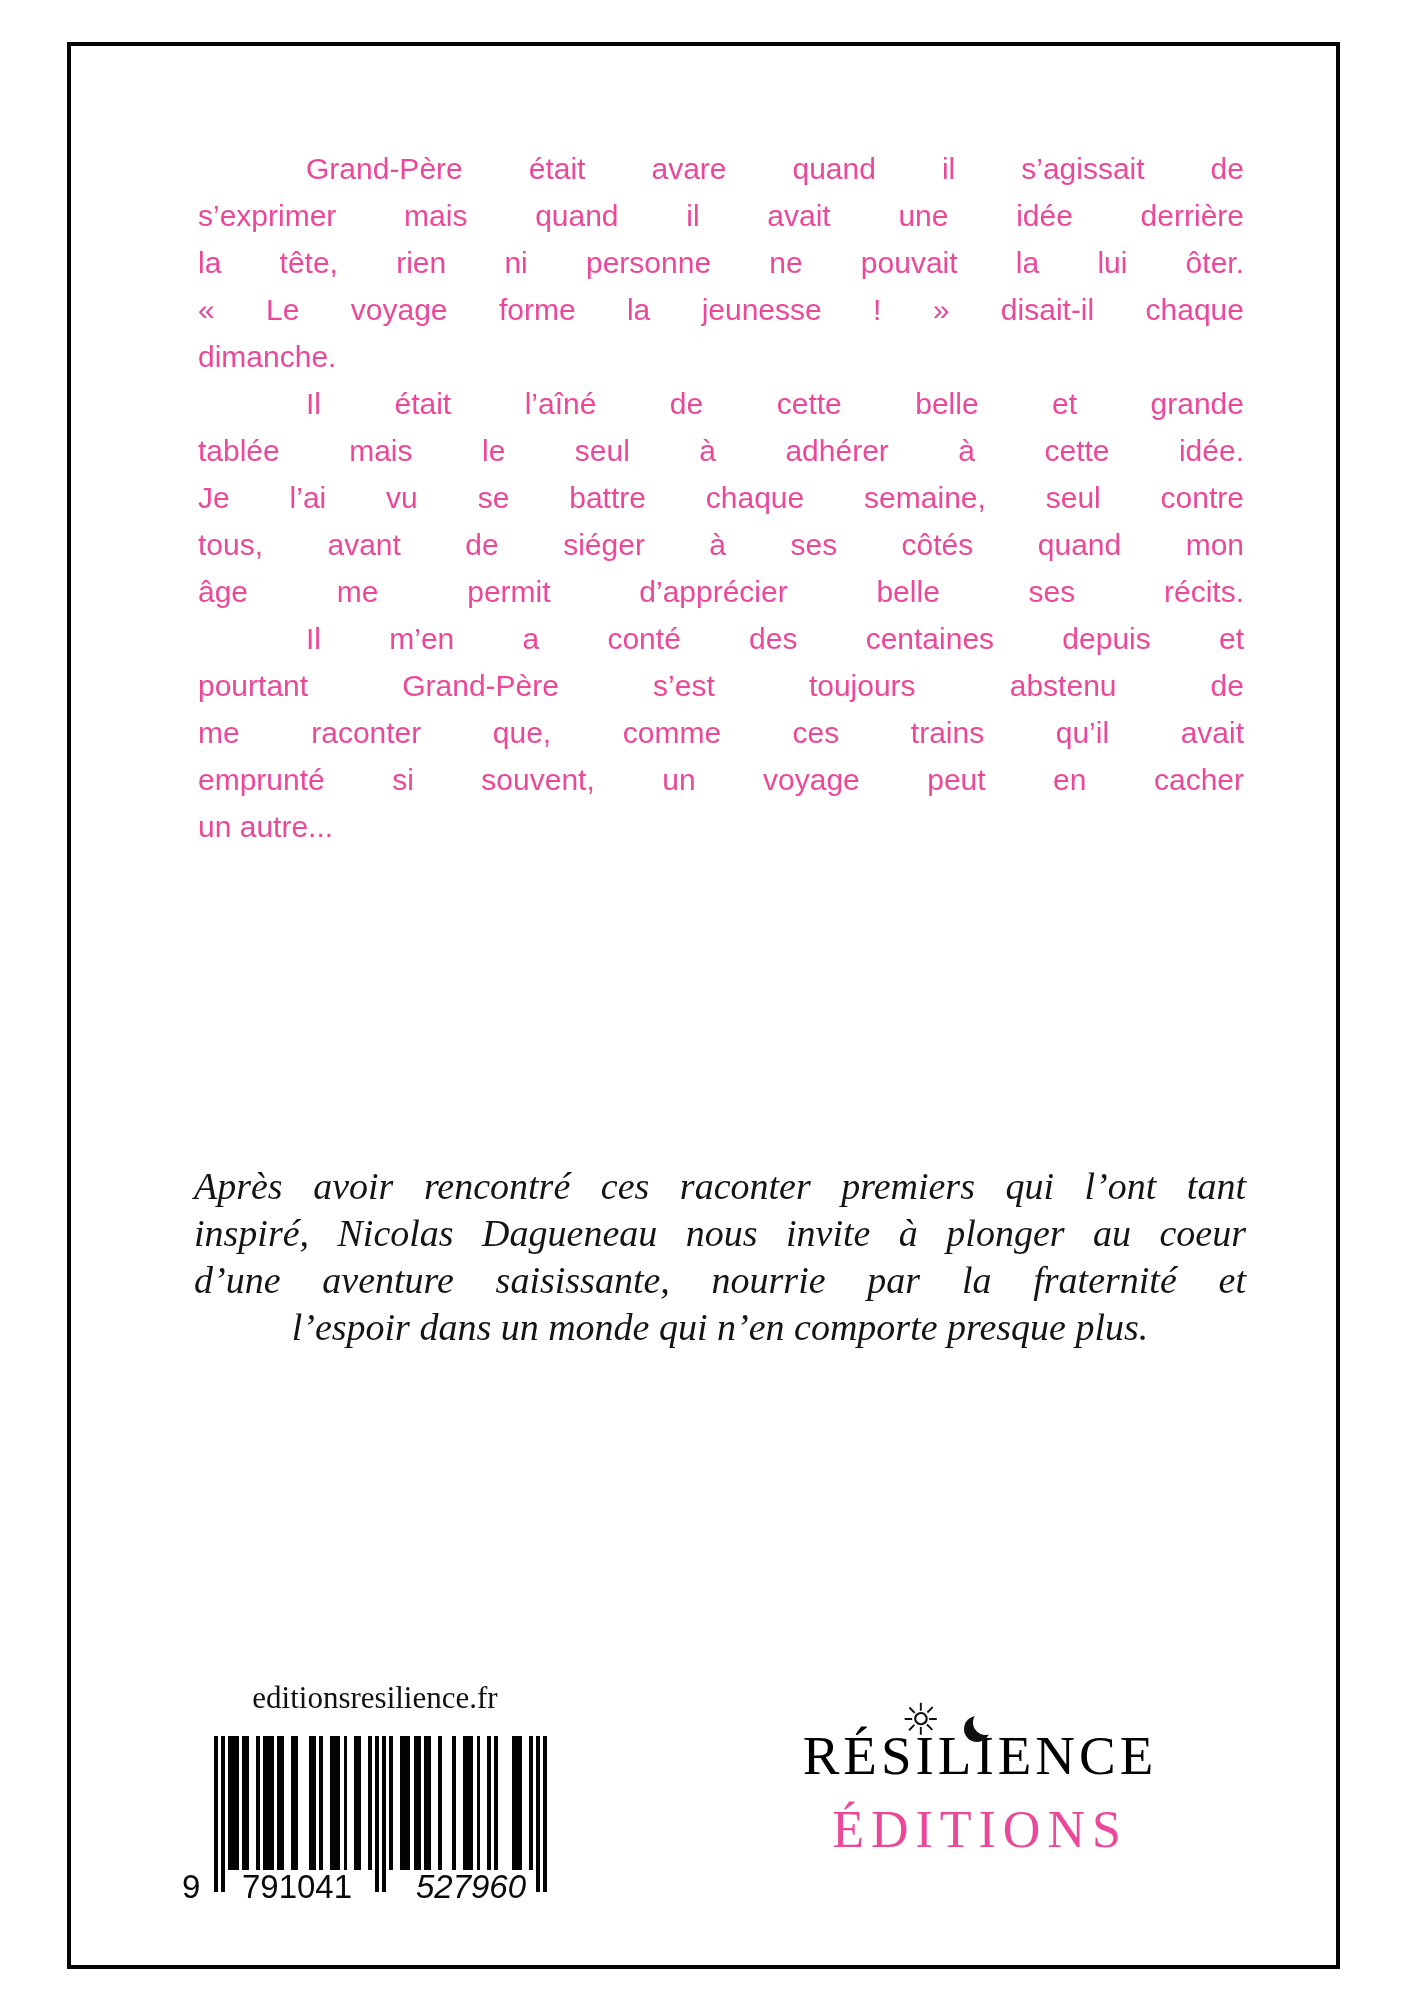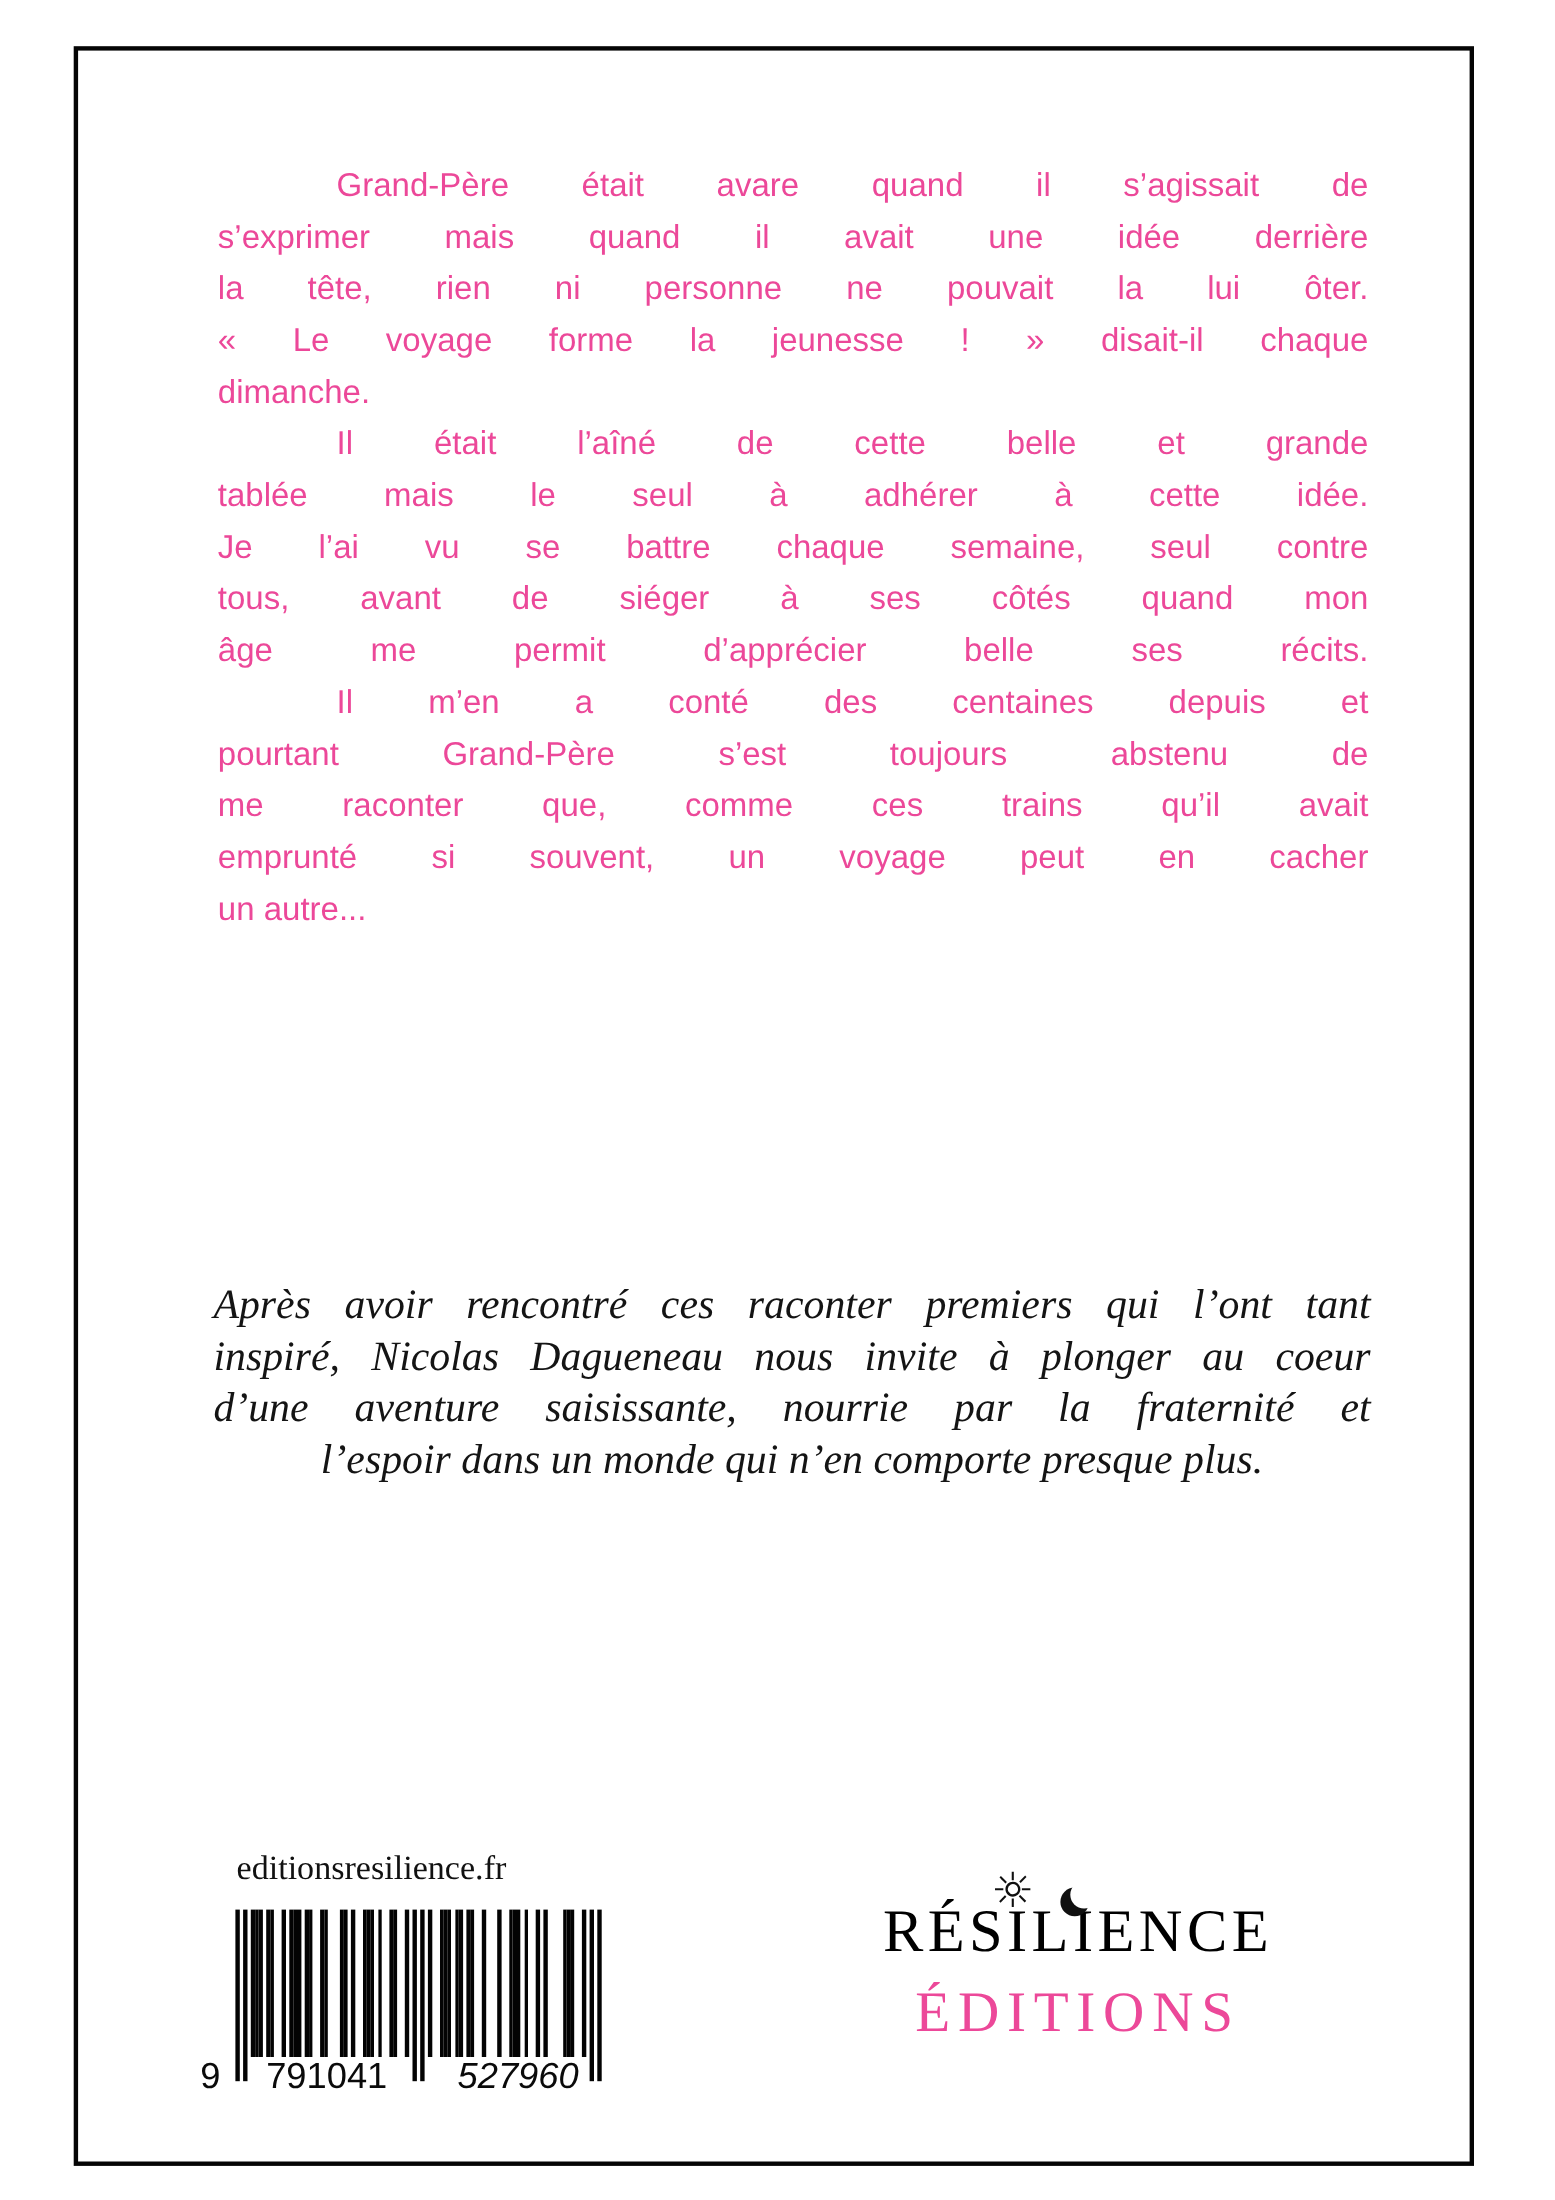--- a/index.html
+++ b/index.html
@@ -13,21 +13,21 @@
   .line{text-align:justify;text-align-last:justify;}
   .line.indent{text-indent:108px;}
   .line.endline{text-align:left;text-align-last:left;}
   
   .teaser{position:absolute;left:194px;top:1163px;width:1052px;
           font-family:"Liberation Serif","DejaVu Serif",serif;
           font-style:italic;font-size:38px;line-height:47px;color:#141414;}
   .tline{text-align:justify;text-align-last:justify;}
   .tline.tcenter{text-align:right;text-align-last:center;}
   
-  .site{position:absolute;left:215px;top:1680px;width:320px;
+  .site{position:absolute;left:215px;top:1680px;width:320px;text-align:center;
         font-family:"Liberation Serif","DejaVu Serif",serif;font-size:31px;color:#111111;}
   .barcode{position:absolute;left:214px;top:1736px;width:333px;height:172px;}
   .bc-bars{display:flex;align-items:flex-start;height:162px;}
   .bc-m{width:3.5px;height:134px;flex:0 0 auto;}
   .bc-m.black{background:#030303;}
   .bc-m.guard{height:156px;}
   .bc-digits{position:absolute;left:-32px;top:132px;width:398px;display:flex;
              font-family:"Liberation Sans","DejaVu Sans",sans-serif;
              font-size:33px;color:#0a0a0a;}
   .bc-d9{width:36px;text-align:left;}

